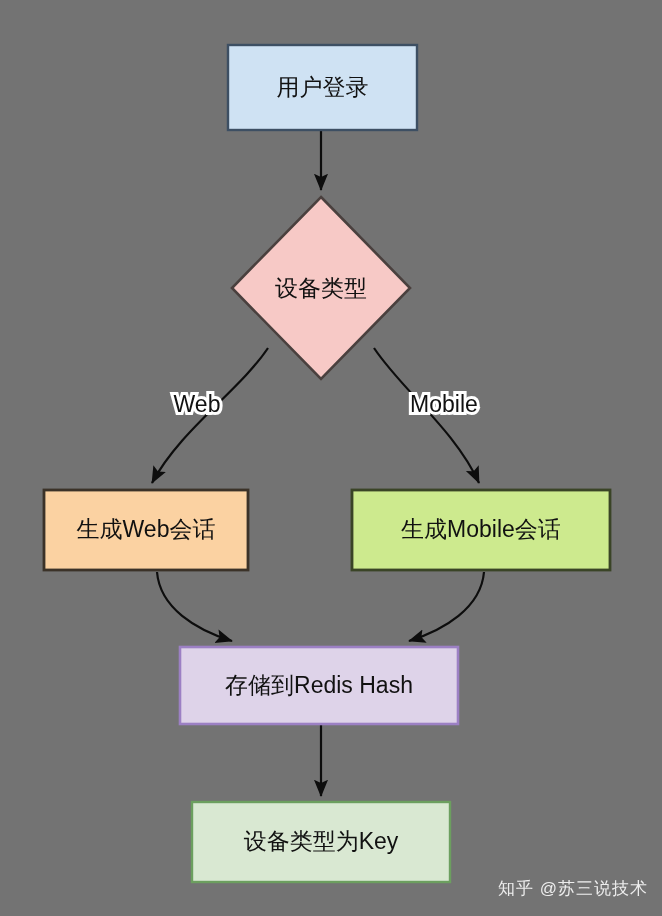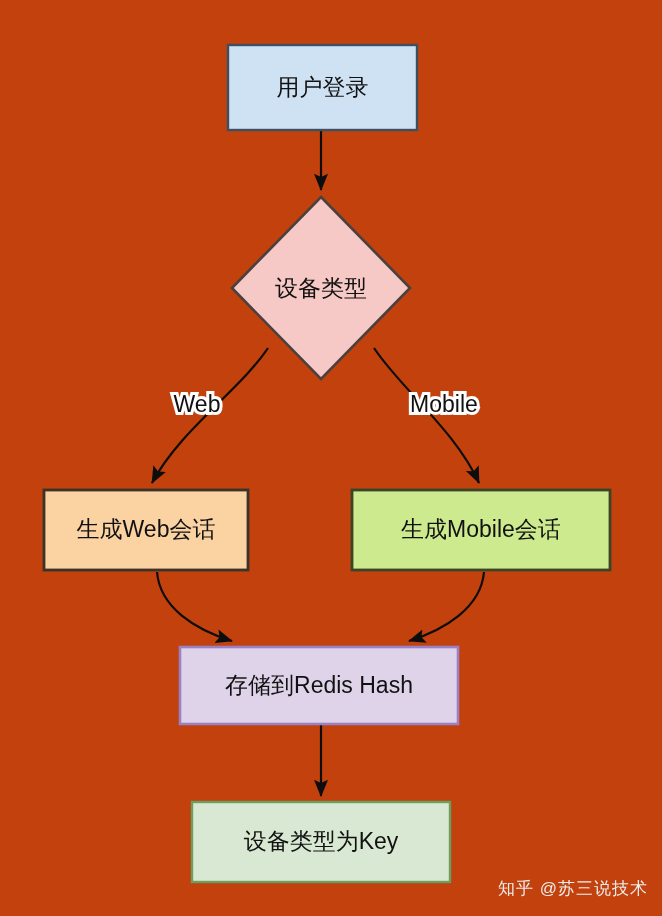--- a/index.html
+++ b/index.html
@@ -8,21 +8,21 @@
     padding: 0;
     background: #ffffff;
   }
   body {
     font-family: "Liberation Sans", "DejaVu Sans", sans-serif;
   }
   #canvas {
     position: relative;
     width: 662px;
     height: 916px;
-    background: #c2410c;
+    background: #737373;
     overflow: hidden;
   }
   #flow-svg {
     position: absolute;
     top: 0;
     left: 0;
     width: 662px;
     height: 916px;
   }
   .node-label {

